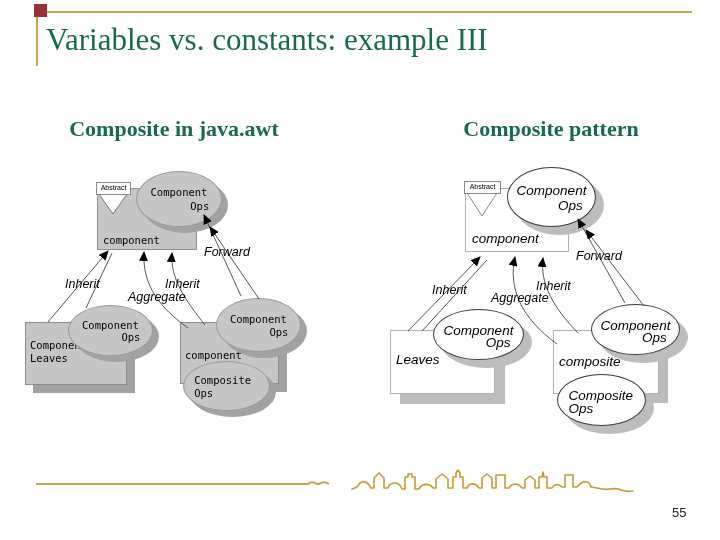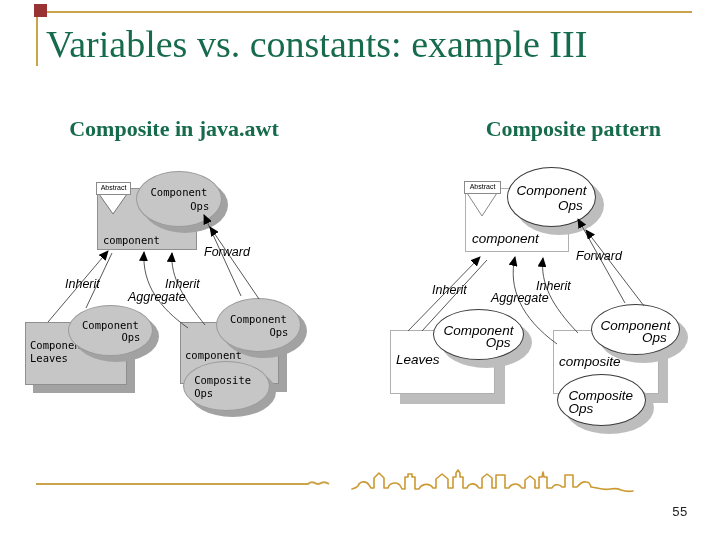--- a/index.html
+++ b/index.html
@@ -4,27 +4,27 @@
 <style>
   html,body{margin:0;padding:0;background:#fff;}
   .slide{position:relative;width:720px;height:540px;background:#ffffff;overflow:hidden;
          font-family:"Liberation Sans",sans-serif;}
 
   
   .gold-top{position:absolute;left:36px;top:11px;width:656px;height:2px;background:#c9a44a;z-index:2;}
   .gold-left{position:absolute;left:36px;top:11px;width:2px;height:55px;background:#c9a44a;z-index:2;}
   .red-square{position:absolute;left:34px;top:4px;width:13px;height:13px;background:#993333;z-index:3;}
   .title{position:absolute;left:46px;top:22px;width:640px;z-index:30;
-         font-family:"Liberation Serif",serif;font-size:38px;font-weight:normal;color:#176b4d;}
+         font-family:"Liberation Serif",serif;font-size:31px;font-weight:normal;color:#176b4d;}
   .subheading{position:absolute;top:116px;z-index:30;text-align:center;
          font-family:"Liberation Serif",serif;font-size:22px;font-weight:bold;color:#176b4d;}
   .sub-left{left:39px;width:270px;}
-  .sub-right{left:391px;width:270px;text-align:right;}
+  .sub-right{left:416px;width:270px;}
   .page-number{position:absolute;left:672px;top:505px;z-index:30;
-         font-family:Liberation Mono, monospace;font-size:13px;color:#222;}
+         font-family:Liberation Sans, sans-serif;font-size:13px;color:#222;}
   .deco{position:absolute;z-index:2;}
 
   
   .rect-node{position:absolute;z-index:10;}
   .rect-gray{background:#c6c6c6;border:1px solid #8f8f8f;box-shadow:8px 8px 0 #a2a2a2;}
   .rect-white{background:#ffffff;border:1px solid #b0b0b0;box-shadow:9px 9px 0 #bdbdbd;}
   .noshadow{box-shadow:none !important;}
   .ellipse-node{position:absolute;border-radius:50%;z-index:11;}
   .ell-gray{background:#c6c6c6;border:1px solid #9a9a9a;box-shadow:6px 6px 0 #a2a2a2;}
   .ell-white{background:#ffffff;border:1px solid #3a3a3a;box-shadow:8px 8px 0 #bdbdbd;}

